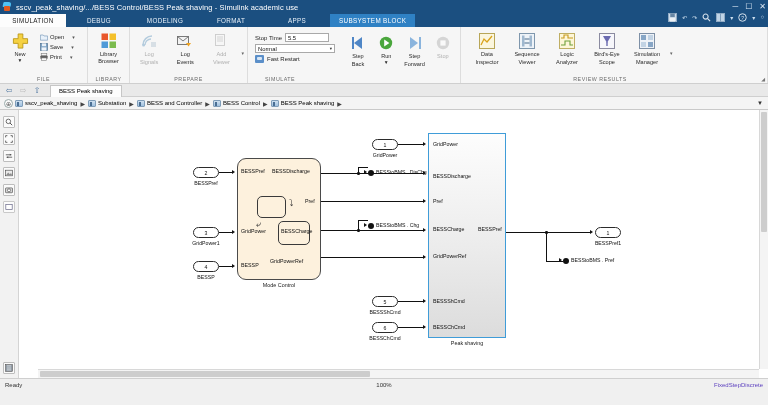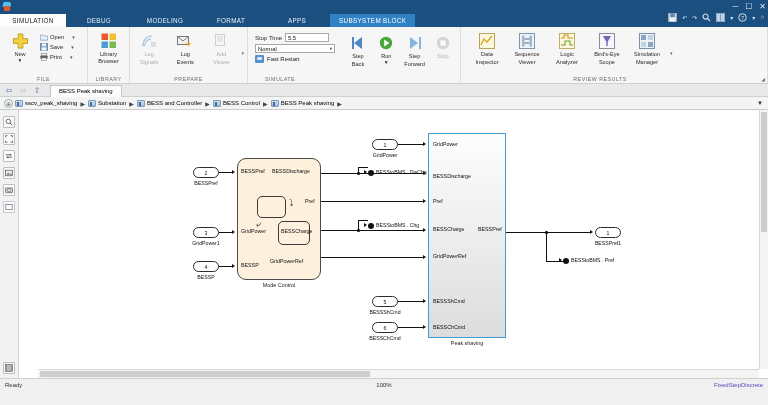--- a/index.html
+++ b/index.html
@@ -131,20 +131,21 @@
   svg { display:block; }
 </style>
 </head>
 <body>
 
 <div class="titlebar">
   <span class="tb-icon">
       <i class="s1"></i>
       <i class="s2"></i>
     </span>
+  <span class="title-text">sscv_peak_shaving/.../BESS Control/BESS Peak shaving - Simulink academic use</span>
   <span class="win-btns">
     <span>─</span>
     <span>☐</span>
     <span>✕</span>
   </span>
 </div>
 
 <div class="tabbar">
   <div class="tab active">SIMULATION</div>
   <div class="tab">DEBUG</div>

